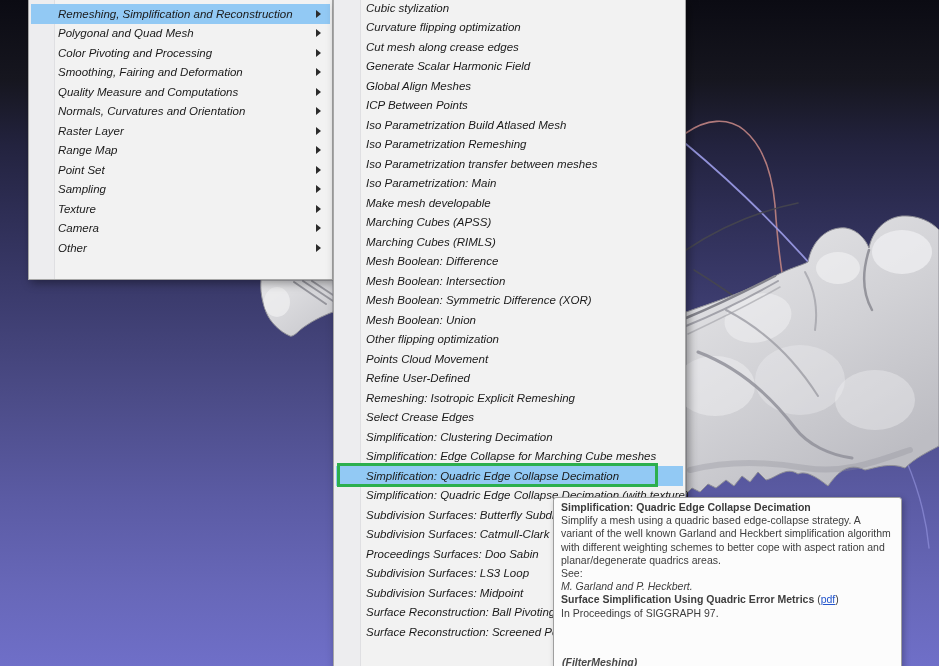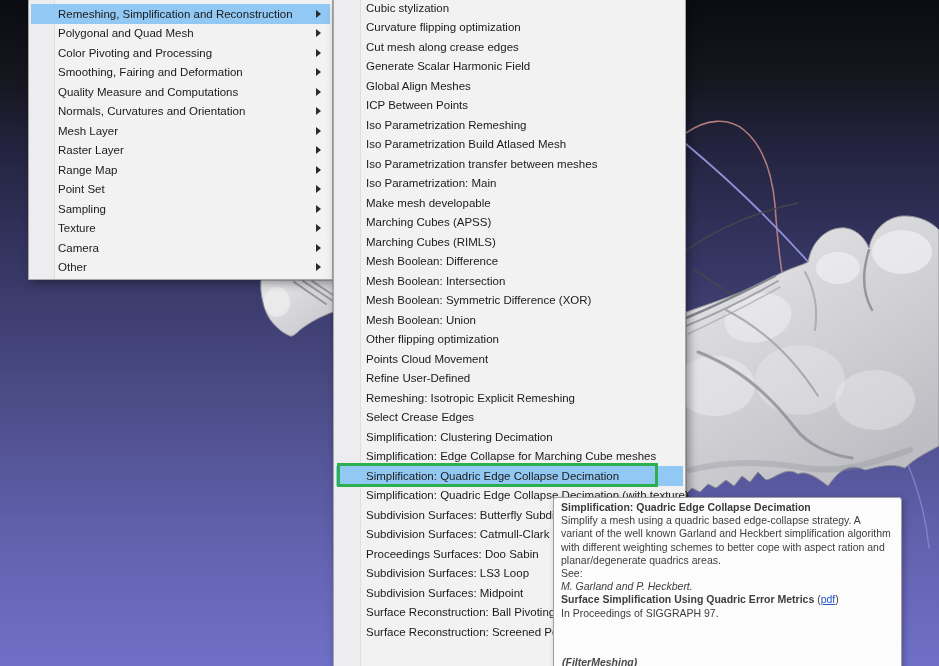--- a/index.html
+++ b/index.html
@@ -11,21 +11,21 @@
   
   .menu{position:absolute;box-sizing:border-box;border:1px solid #a6a6a6;border-top:none;
     box-shadow:3px 3px 9px rgba(0,0,0,.38);z-index:2;}
   .left-menu{left:28px;top:0;width:305px;height:280px;
     background:linear-gradient(to right,#ededef 0px,#ededef 25px,#dfdfe2 25px,#dfdfe2 26px,#f2f2f2 26px);}
   .sub-menu{left:333px;top:0;width:353px;height:672px;
     background:linear-gradient(to right,#ededef 0px,#ededef 26px,#dfdfe2 26px,#dfdfe2 27px,#f2f2f2 27px);}
   .left-items{padding-top:4px;}
   .sub-items{margin-top:-2px;}
   .menu-item{position:relative;height:19.5px;display:flex;align-items:center;
-    margin:0 2px;font-size:11.5px;color:#1a1a1a;cursor:default;}
+    margin:0 2px;font-size:11.5px;color:#1a1a1a;cursor:default;font-style:italic;}
   .left-menu .menu-item{padding-left:27px;}
   .sub-menu .menu-item{padding-left:30px;}
   .menu-item.hl{background:#92c9f4;}
   .mi-label{white-space:nowrap;}
   .mi-arrow{position:absolute;right:9px;top:50%;transform:translateY(-50%);
     width:0;height:0;border-left:5px solid #2b2b2b;
     border-top:4px solid transparent;border-bottom:4px solid transparent;}
 
   
   .green-box{position:absolute;left:337px;top:463px;width:321px;height:24px;
@@ -141,24 +141,20 @@
   </div>
         <div class="menu-item">
     <span class="mi-label">Quality Measure and Computations</span>
     <span class="mi-arrow"></span>
   </div>
         <div class="menu-item">
     <span class="mi-label">Normals, Curvatures and Orientation</span>
     <span class="mi-arrow"></span>
   </div>
         <div class="menu-item">
-    <span class="mi-label">Mesh Layer</span>
-    <span class="mi-arrow"></span>
-  </div>
-        <div class="menu-item">
     <span class="mi-label">Raster Layer</span>
     <span class="mi-arrow"></span>
   </div>
         <div class="menu-item">
     <span class="mi-label">Range Map</span>
     <span class="mi-arrow"></span>
   </div>
         <div class="menu-item">
     <span class="mi-label">Point Set</span>
     <span class="mi-arrow"></span>
@@ -196,24 +192,24 @@
         <div class="menu-item">
     <span class="mi-label">Generate Scalar Harmonic Field</span>
   </div>
         <div class="menu-item">
     <span class="mi-label">Global Align Meshes</span>
   </div>
         <div class="menu-item">
     <span class="mi-label">ICP Between Points</span>
   </div>
         <div class="menu-item">
+    <span class="mi-label">Iso Parametrization Build Atlased Mesh</span>
+  </div>
+        <div class="menu-item">
     <span class="mi-label">Iso Parametrization Remeshing</span>
-  </div>
-        <div class="menu-item">
-    <span class="mi-label">Iso Parametrization Build Atlased Mesh</span>
   </div>
         <div class="menu-item">
     <span class="mi-label">Iso Parametrization transfer between meshes</span>
   </div>
         <div class="menu-item">
     <span class="mi-label">Iso Parametrization: Main</span>
   </div>
         <div class="menu-item">
     <span class="mi-label">Make mesh developable</span>
   </div>

